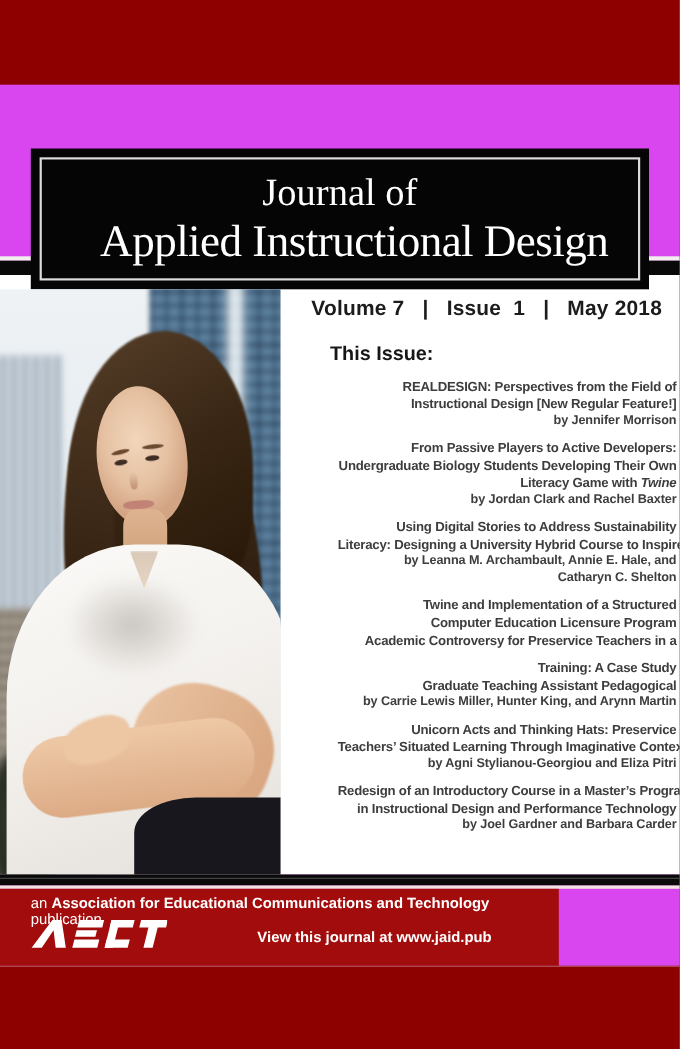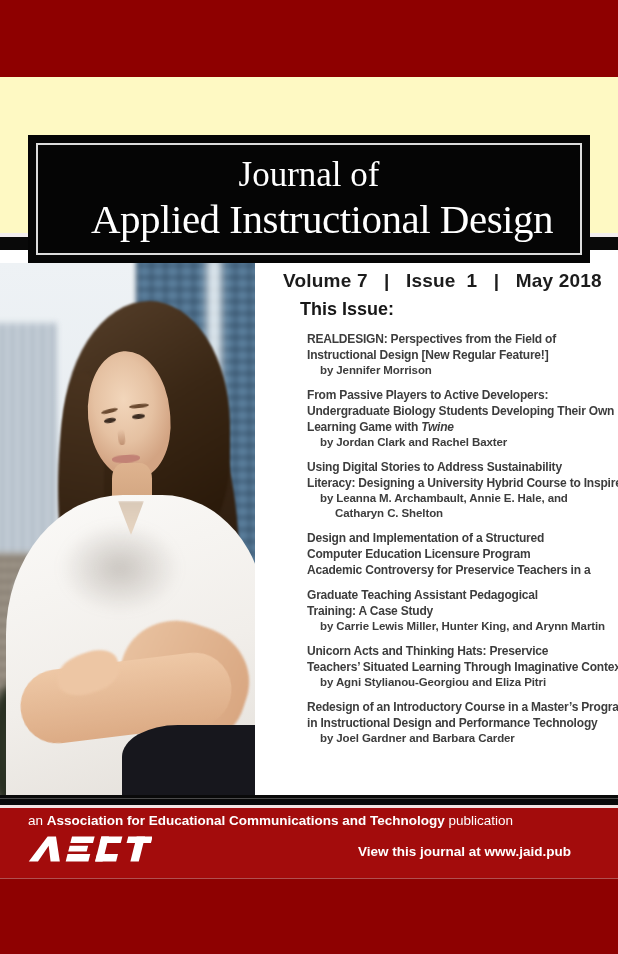--- a/index.html
+++ b/index.html
@@ -1,17 +1,17 @@
 <!DOCTYPE html>
 <html><head>
 <meta charset="utf-8">
 <style>
   html,body{margin:0;padding:0;background:#555;}
   .cover{position:relative;width:618px;height:954px;overflow:hidden;
-         font-family:"Liberation Sans",sans-serif;background:#fef9c3;}
+         font-family:"Liberation Sans",sans-serif;background:#d946ef;}
 
   
   .band-top-dark{position:absolute;left:0;top:0;width:618px;height:77px;background:#8e0000;}
   .strip-white-top{position:absolute;left:0;top:233px;width:618px;height:4px;background:#f3eeee;}
   .strip-black-top{position:absolute;left:0;top:237px;width:618px;height:13px;background:#090909;}
 
   
   .white-page{position:absolute;left:0;top:250px;width:618px;height:545px;background:#ffffff;}
 
   
@@ -67,39 +67,39 @@
   .arm-upper{left:118px;top:360px;width:130px;height:120px;background:linear-gradient(100deg,#e9c2a0,#d8a57f);
          border-radius:45%;transform:rotate(18deg);filter:blur(.8px);}
   .arm-cross{left:20px;top:398px;width:212px;height:74px;background:linear-gradient(180deg,#eec8a6,#dcab85);
          border-radius:38px;transform:rotate(-7deg);filter:blur(.7px);}
   .hand{left:56px;top:390px;width:64px;height:40px;background:#edc6a4;border-radius:50% 40% 45% 45%;transform:rotate(-18deg);filter:blur(.8px);}
   .skirt{left:122px;top:462px;width:140px;height:80px;background:#17171d;border-radius:40% 0 0 0;}
 
   
   .content{position:absolute;left:283px;top:263px;width:332px;color:#3d3d3d;}
   .volume-line{margin-top:7px;font-size:19px;font-weight:700;color:#1c1c1c;white-space:pre;letter-spacing:.2px;}
-  .issue-heading{margin-top:7px;margin-left:17px;font-size:18px;font-weight:700;color:#171717;}
-  .article-list{margin-top:11px;margin-left:24px;}
+  .issue-heading{margin-top:19px;margin-left:17px;font-size:18px;font-weight:700;color:#171717;}
+  .article-list{margin-top:11px;margin-left:24px;text-align:right;}
   .article{margin-bottom:9px;}
   .article p{margin:0;}
   .title-line{font-size:12px;font-weight:700;line-height:16px;letter-spacing:-0.2px;white-space:nowrap;}
   .title-line em{font-style:italic;}
   .byline{font-size:11.5px;font-weight:600;line-height:15px;padding-left:13px;letter-spacing:-0.1px;white-space:nowrap;}
   .byline.indent2{padding-left:28px;}
 
   
   .strip-black-bottom{position:absolute;left:0;top:795px;width:618px;height:10px;background:#0a0a0a;}
   .strip-black-bottom::after{content:"";position:absolute;left:0;top:3px;width:618px;height:1px;background:#4a4a4a;}
   .strip-white-bottom{position:absolute;left:0;top:805px;width:618px;height:3px;background:#f2e4e2;}
-  .footer-band{position:absolute;left:0;top:808px;width:618px;height:70px;background:#a30c0c;}
+  .footer-band{position:absolute;left:0;top:808px;width:508px;height:70px;background:#a30c0c;}
   .footer-bottom{position:absolute;left:0;top:878px;width:618px;height:76px;background:#8e0101;border-top:1px solid #b05050;}
   .pub-line{position:absolute;left:28px;top:5px;font-size:13.5px;color:#ffffff;font-weight:400;}
   .pub-line b{font-weight:700;}
   .aect-logo{position:absolute;left:26px;top:26px;width:126px;height:30px;}
-  .journal-url{position:absolute;right:47px;top:36px;font-size:13.5px;font-weight:700;color:#ffffff;}
+  .journal-url{position:absolute;right:61px;top:36px;font-size:13.5px;font-weight:700;color:#ffffff;}
 </style>
 </head>
 <body>
 
 <div class="cover">
 
   <div class="band-top-dark"></div>
   <div class="strip-white-top"></div>
   <div class="strip-black-top"></div>
 
@@ -144,37 +144,37 @@
     <div class="issue-heading">This Issue:</div>
     <div class="article-list" id="article-list">
         <div class="article">
           <p class="title-line"><span>REALDESIGN: Perspectives from the Field of</span></p>
           <p class="title-line"><span>Instructional Design   [New Regular Feature!]</span></p>
           <p class="byline">by Jennifer Morrison</p>
         </div>
         <div class="article">
           <p class="title-line"><span>From Passive Players to Active Developers:</span></p>
           <p class="title-line"><span>Undergraduate Biology Students Developing Their Own</span></p>
-          <p class="title-line"><span>Learning Game with </span><em>Twine</em></p>
+          <p class="title-line"><span>Literacy Game with </span><em>Twine</em></p>
           <p class="byline">by Jordan Clark and Rachel Baxter</p>
         </div>
         <div class="article">
           <p class="title-line"><span>Using Digital Stories to Address Sustainability</span></p>
           <p class="title-line"><span>Literacy: Designing a University Hybrid Course to Inspire</span></p>
           <p class="byline">by Leanna M. Archambault, Annie E. Hale, and</p>
           <p class="byline indent2">Catharyn C. Shelton</p>
         </div>
         <div class="article">
-          <p class="title-line"><span>Design and Implementation of a Structured</span></p>
+          <p class="title-line"><span>Twine and Implementation of a Structured</span></p>
           <p class="title-line"><span>Computer Education Licensure Program</span></p>
           <p class="title-line"><span>Academic Controversy for Preservice Teachers in a</span></p>
         </div>
         <div class="article">
+          <p class="title-line"><span>Training: A Case Study</span></p>
           <p class="title-line"><span>Graduate Teaching Assistant Pedagogical</span></p>
-          <p class="title-line"><span>Training: A Case Study</span></p>
           <p class="byline">by Carrie Lewis Miller, Hunter King, and Arynn Martin</p>
         </div>
         <div class="article">
           <p class="title-line"><span>Unicorn Acts and Thinking Hats: Preservice</span></p>
           <p class="title-line"><span>Teachers’ Situated Learning Through Imaginative Contexts</span></p>
           <p class="byline">by Agni Stylianou-Georgiou and Eliza Pitri</p>
         </div>
         <div class="article">
           <p class="title-line"><span>Redesign of an Introductory Course in a Master’s Program</span></p>
           <p class="title-line"><span>in Instructional Design and Performance Technology</span></p>

